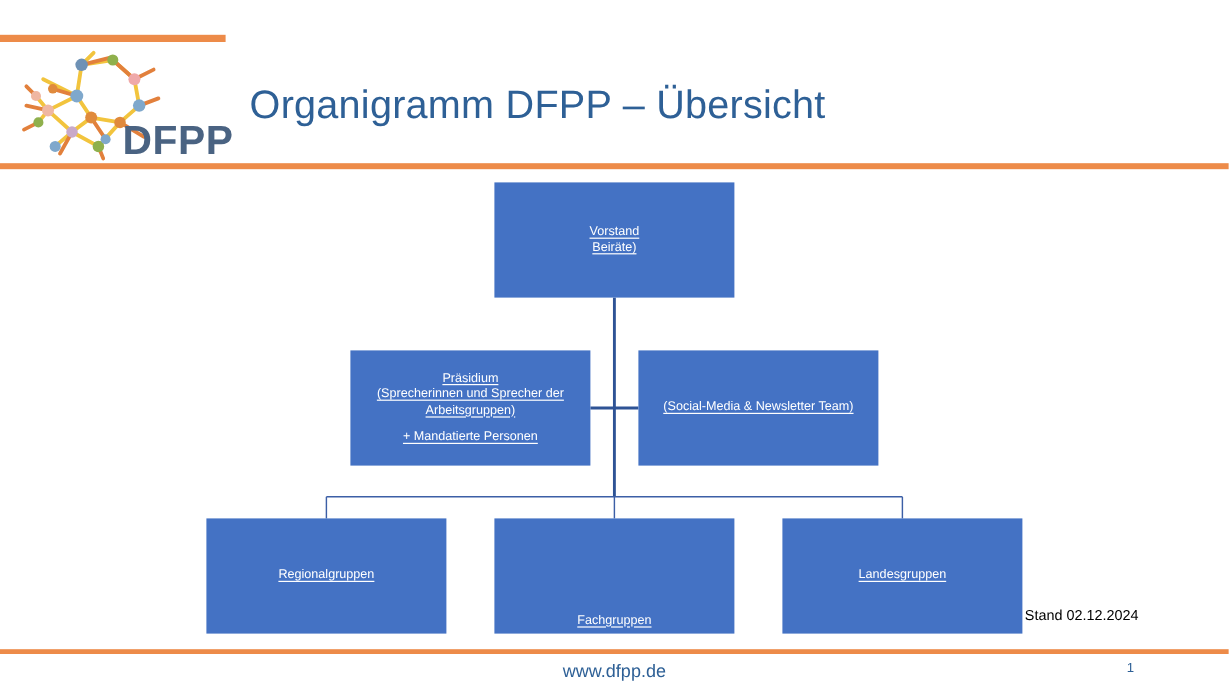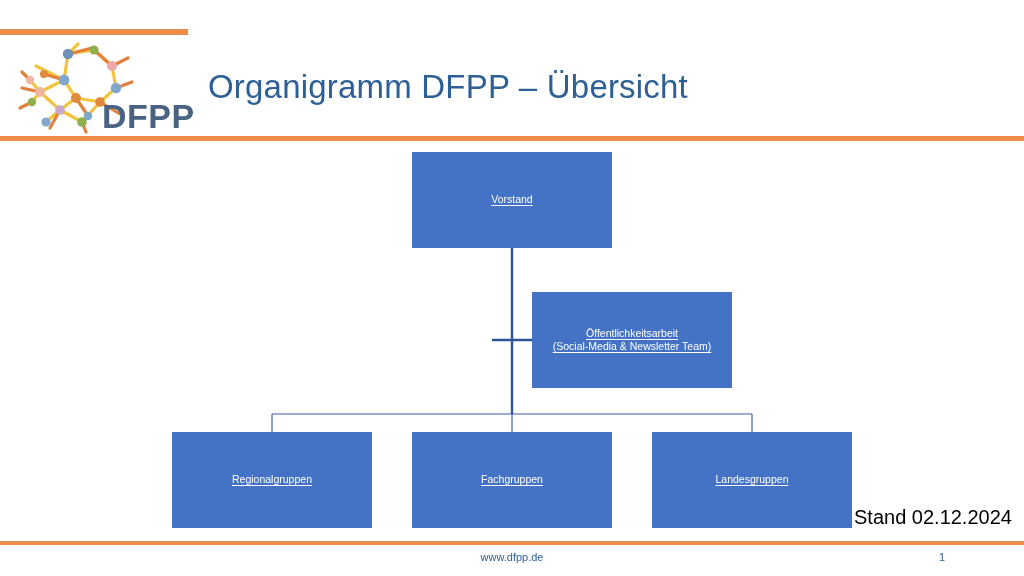--- a/index.html
+++ b/index.html
@@ -102,47 +102,47 @@
   }
   .node .ln.gap {
     margin-top: 9px;
   }
 
   
   .node-vorstand      { left: 412px; top: 11px;  width: 200px; height: 96px; }
   .node-praesidium    { left: 292px; top: 151px; width: 200px; height: 96px; }
   .node-oeffentlich   { left: 532px; top: 151px; width: 200px; height: 96px; }
   .node-regional      { left: 172px; top: 291px; width: 200px; height: 96px; }
-  .node-fach          { left: 412px; top: 291px; width: 200px; height: 96px; }
+  .node-fach          { left: 412px; top: 291px; width: 200px; height: 96px; align-items: flex-end; }
   .node-setting       { left: 652px; top: 291px; width: 200px; height: 96px; }
 
   
   .stand {
     position: absolute;
     left: 854px;
     top: 506px;
-    font-size: 20px;
+    font-size: 12px;
     color: #000000;
     white-space: nowrap;
   }
   .footer-rule {
     position: absolute;
     left: 0;
     top: 541px;
     width: 1024px;
     height: 4px;
     background: #ED8B49;
   }
   .footer-url {
     position: absolute;
     left: 0;
     top: 551px;
     width: 1024px;
     text-align: center;
-    font-size: 11px;
+    font-size: 15px;
     color: #2E6096;
   }
   .page-number {
     position: absolute;
     left: 900px;
     top: 551px;
     width: 84px;
     text-align: center;
     font-size: 11px;
     color: #2E6096;
@@ -230,27 +230,35 @@
       <path d="M272 273 L752 273" stroke="#3C5FA6" stroke-width="1.2" fill="none"></path>
 
       <path d="M272 273 L272 291" stroke="#3C5FA6" stroke-width="1.2" fill="none"></path>
       <path d="M512 273 L512 291" stroke="#3C5FA6" stroke-width="1.2" fill="none"></path>
       <path d="M752 273 L752 291" stroke="#3C5FA6" stroke-width="1.2" fill="none"></path>
     </svg>
 
     <div class="node node-vorstand">
       <div class="lines">
         <span class="ln">Vorstand</span>
-      </div>
-    </div>
-
+        <span class="ln">Beiräte)</span>
+      </div>
+    </div>
+
+    <div class="node node-praesidium">
+      <div class="lines">
+        <span class="ln">Präsidium</span>
+        <span class="ln">(Sprecherinnen und Sprecher der</span>
+        <span class="ln">Arbeitsgruppen)</span>
+        <span class="ln gap">+ Mandatierte Personen</span>
+      </div>
+    </div>
 
     <div class="node node-oeffentlich">
       <div class="lines">
-        <span class="ln">Öffentlichkeitsarbeit</span>
         <span class="ln">(Social-Media &amp; Newsletter Team)</span>
       </div>
     </div>
 
     <div class="node node-regional">
       <div class="lines">
         <span class="ln">Regionalgruppen</span>
       </div>
     </div>
 

